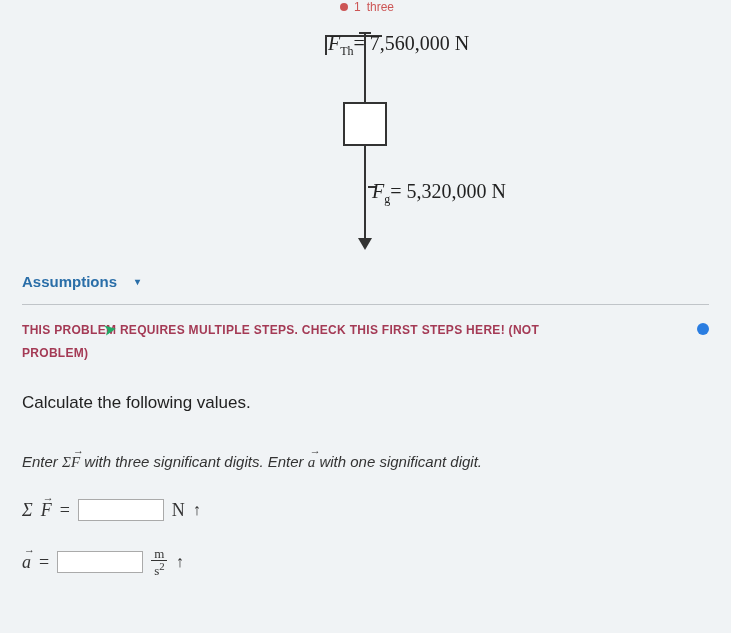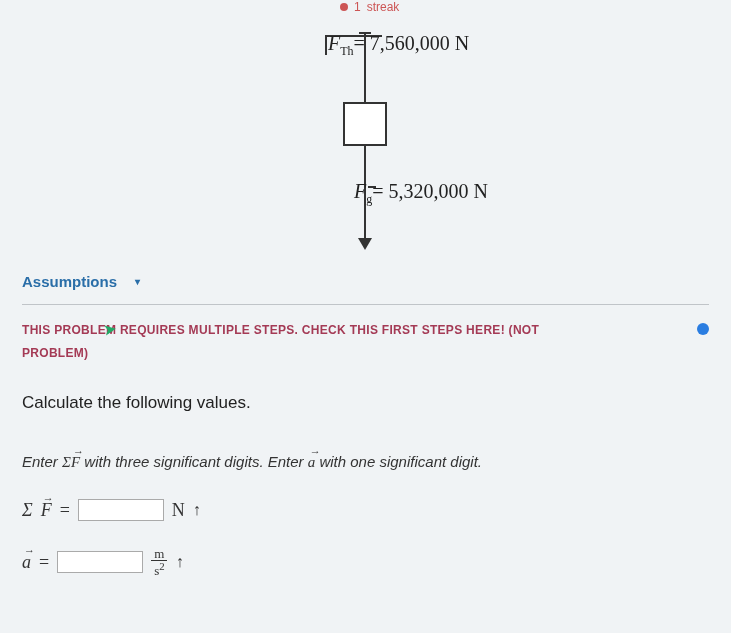--- a/index.html
+++ b/index.html
@@ -48,21 +48,21 @@
     .box {
       position:absolute; left:23px; top:92px; width:44px; height:44px;
       background:#fff; border:2px solid #333;
     }
     .force-label { position:absolute; font-family: 'Times New Roman', serif; font-size: 20px; color:#222;}
     .force-label .var { font-style: italic; }
     .force-label .sub { font-size: 12px; vertical-align: sub; }
     .f-th { left: 8px; top: 22px; }
     .f-th-bar { position:absolute; left:5px; top:25px; width:57px; height:2px; background:#333;}
     .f-th-side { position:absolute; left:5px; top:25px; width:2px; height:20px; background:#333;}
-    .f-g { left: 34px; top: 170px; font-family: Liberation Serif, serif; }
+    .f-g { left: 52px; top: 170px; font-family: Liberation Serif, serif; }
     .f-g-bar { position:absolute; left:48px; top:176px; width:8px; height:2px; background:#333;}
     .content { padding: 0 22px; }
     .assumptions {
       color: #2a6ea8;
       font-size: 15px;
       font-weight: 600;
       padding: 18px 0 10px 0;
       display:flex; align-items:center; gap:18px;
       cursor:pointer;
     }
@@ -88,21 +88,21 @@
     .frac .num{border-bottom:1px solid #333; padding:0 3px;}
     .frac .den{padding:0 3px;}
     .up-arrow{font-size:16px;}
   </style>
 </head>
 <body>
 
 <div class="streak-bar">
   <span class="dot"></span>
   <span>1</span>
-  <span>streak</span>
+  <span>three</span>
 </div>
 
 <div class="diagram">
   <div class="f-th-side"></div>
   <div class="f-th-bar"></div>
   <div class="force-label f-th">
     <span class="var">F</span><span class="sub">Th</span>= <span>7,560,000 N</span>
   </div>
   <div class="arrow-tick-top"></div>
   <div class="arrow-line"></div>

